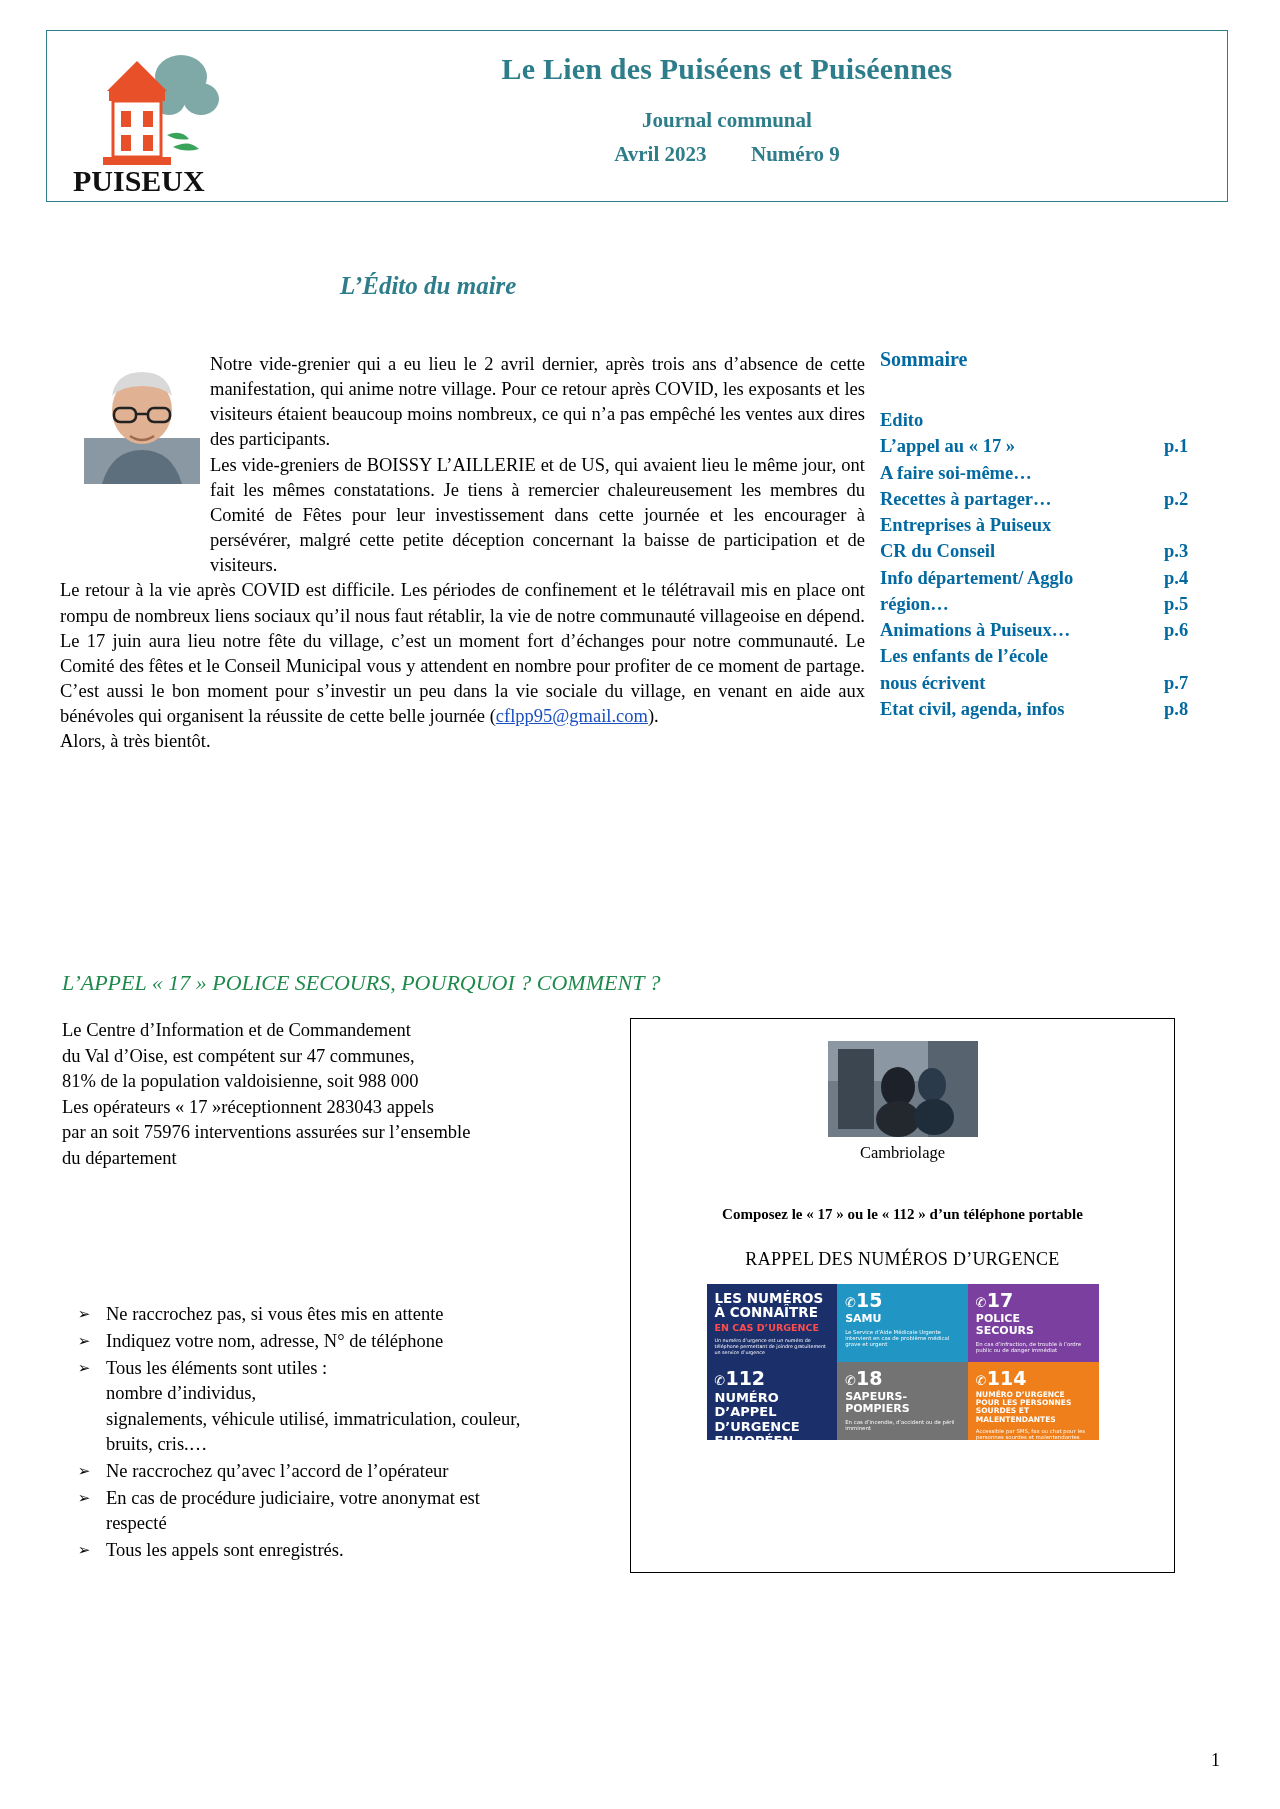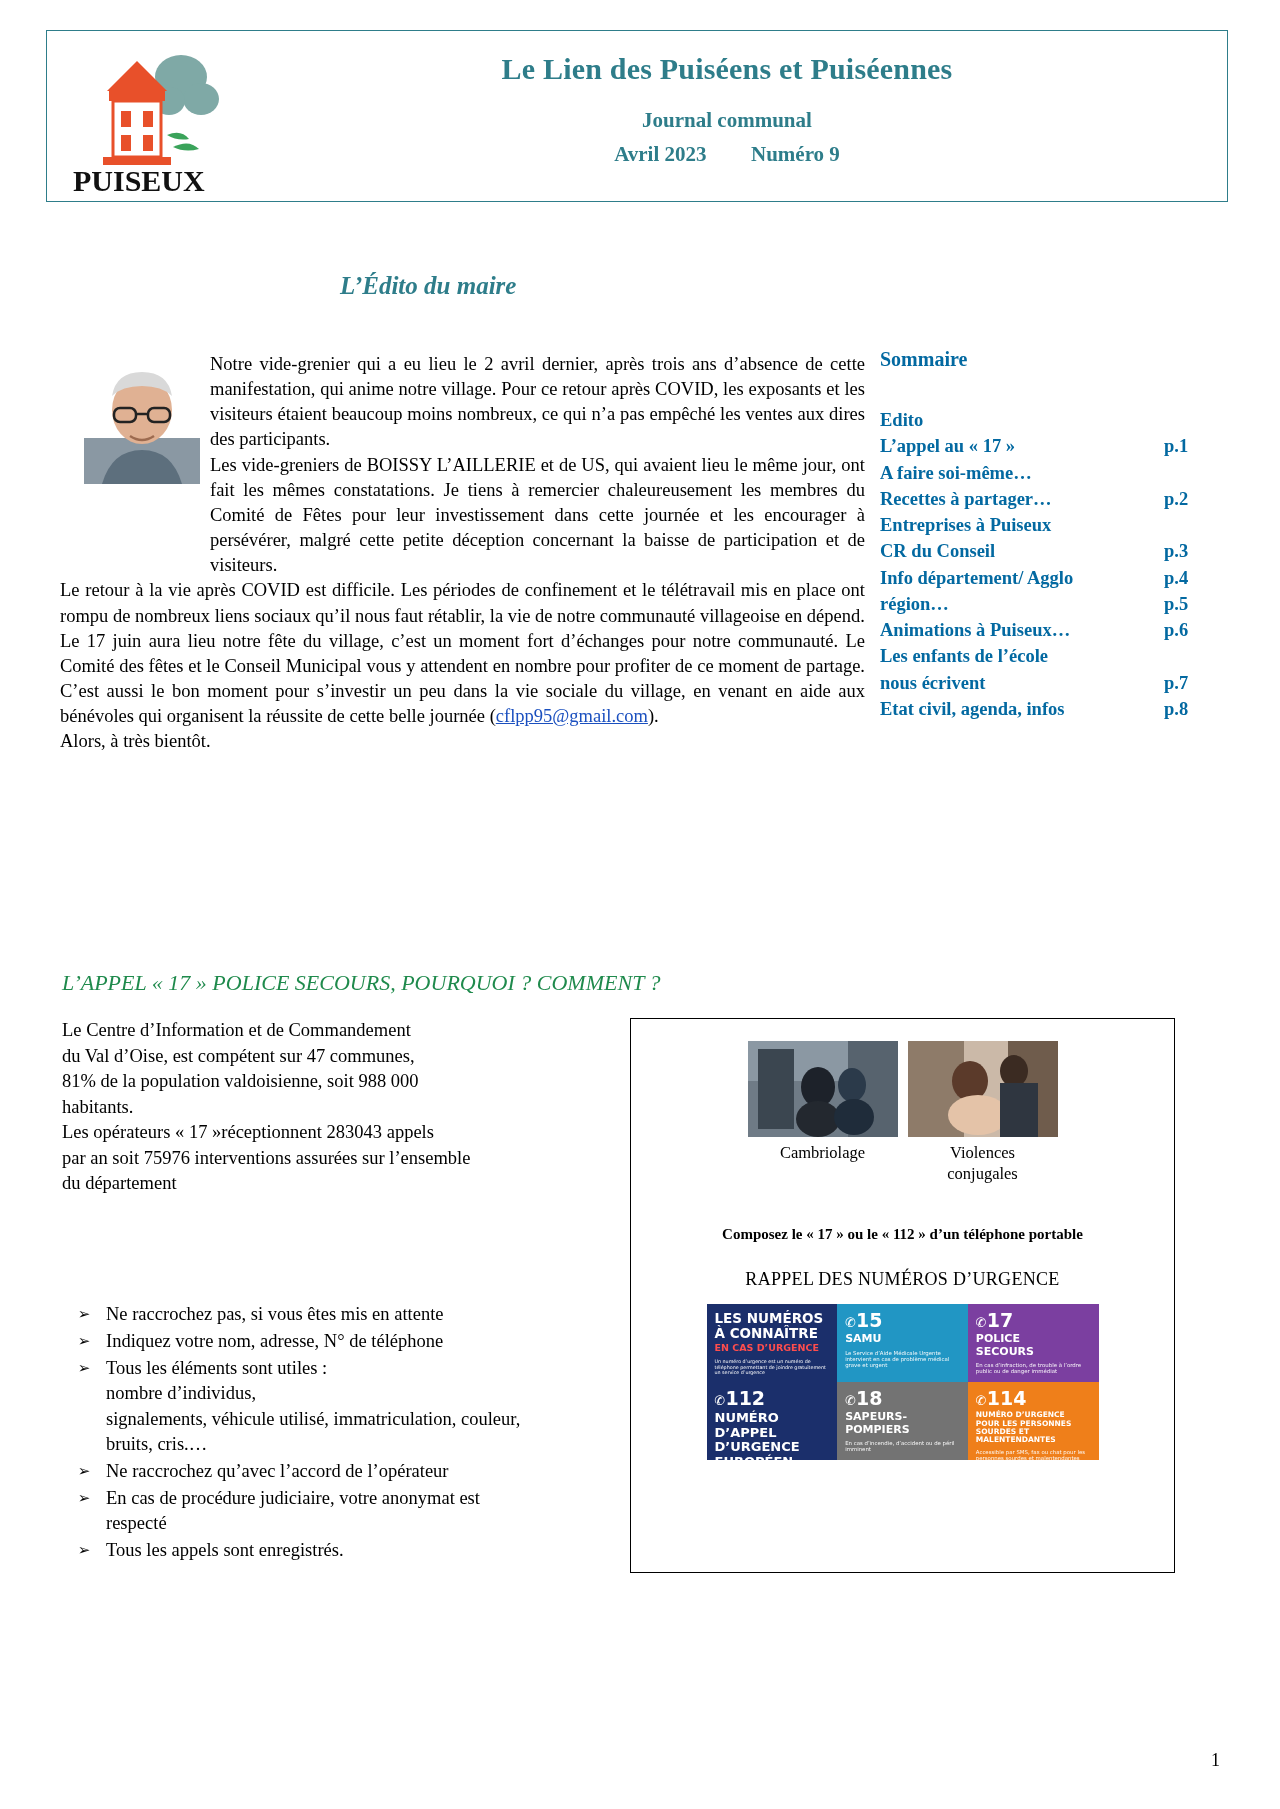--- a/index.html
+++ b/index.html
@@ -401,21 +401,20 @@
         <span class="pg">p.8</span>
       </div>
   </div>
 
   <div class="sec17-title">L’APPEL « 17 » POLICE SECOURS, POURQUOI ? COMMENT ?</div>
 
   <div class="sec17-text">
     <p>Le Centre d’Information et de Commandement</p>
     <p>du Val d’Oise, est compétent sur 47 communes,</p>
     <p>81% de la population valdoisienne, soit 988 000</p>
-    <p>habitants.</p>
     <p>Les opérateurs « 17 »réceptionnent 283043 appels</p>
     <p>par an soit 75976 interventions assurées sur l’ensemble</p>
     <p>du département</p>
   </div>
 
   <div class="bullets">
     <div class="bullet">
         <span class="arrow">➢</span>
         <span class="btxt">Ne raccrochez pas, si vous êtes mis en attente</span>
       </div>
@@ -456,35 +455,20 @@
             <rect x="10" y="8" width="36" height="80" fill="#3b4650"></rect>
             <rect x="100" y="0" width="50" height="96" fill="#57636e"></rect>
             <ellipse cx="70" cy="46" rx="17" ry="20" fill="#1d222a"></ellipse>
             <ellipse cx="70" cy="78" rx="22" ry="18" fill="#23282f"></ellipse>
             <ellipse cx="104" cy="44" rx="14" ry="17" fill="#2b3a4a"></ellipse>
             <ellipse cx="106" cy="76" rx="20" ry="18" fill="#1f2c3a"></ellipse>
           </svg>
         </div>
         <div class="ph-cap" style="white-space:pre-line">Cambriolage</div>
       </div>
-      <div class="ph-item">
-        <div class="ph-img">
-          <svg width="150" height="96" viewBox="0 0 150 96" xmlns="http://www.w3.org/2000/svg">
-            <rect width="150" height="96" fill="#cbb9a8"></rect>
-            <rect x="0" y="0" width="56" height="96" fill="#8e7b69"></rect>
-            <rect x="100" y="0" width="50" height="96" fill="#6f5c4c"></rect>
-            <ellipse cx="62" cy="40" rx="18" ry="20" fill="#5b3a2a"></ellipse>
-            <ellipse cx="70" cy="74" rx="30" ry="20" fill="#e4c3a8"></ellipse>
-            <ellipse cx="106" cy="30" rx="14" ry="16" fill="#3b2b22"></ellipse>
-            <rect x="92" y="42" width="38" height="54" fill="#2f3640"></rect>
-          </svg>
-        </div>
-        <div class="ph-cap" style="white-space:pre-line">Violences
-conjugales</div>
-      </div>
     </div>
 
     <div class="compose">Composez le « 17 » ou le « 112 » d’un téléphone portable</div>
     <div class="rappel">RAPPEL DES NUMÉROS D’URGENCE</div>
 
     <div class="num-grid">
       <div class="num-cell cell-title" style="background:#1b2f6b">
         <div class="t1">LES NUMÉROS</div>
         <div class="t1">À CONNAÎTRE</div>
         <div class="t2" style="white-space:pre-line">EN CAS D’URGENCE</div>

